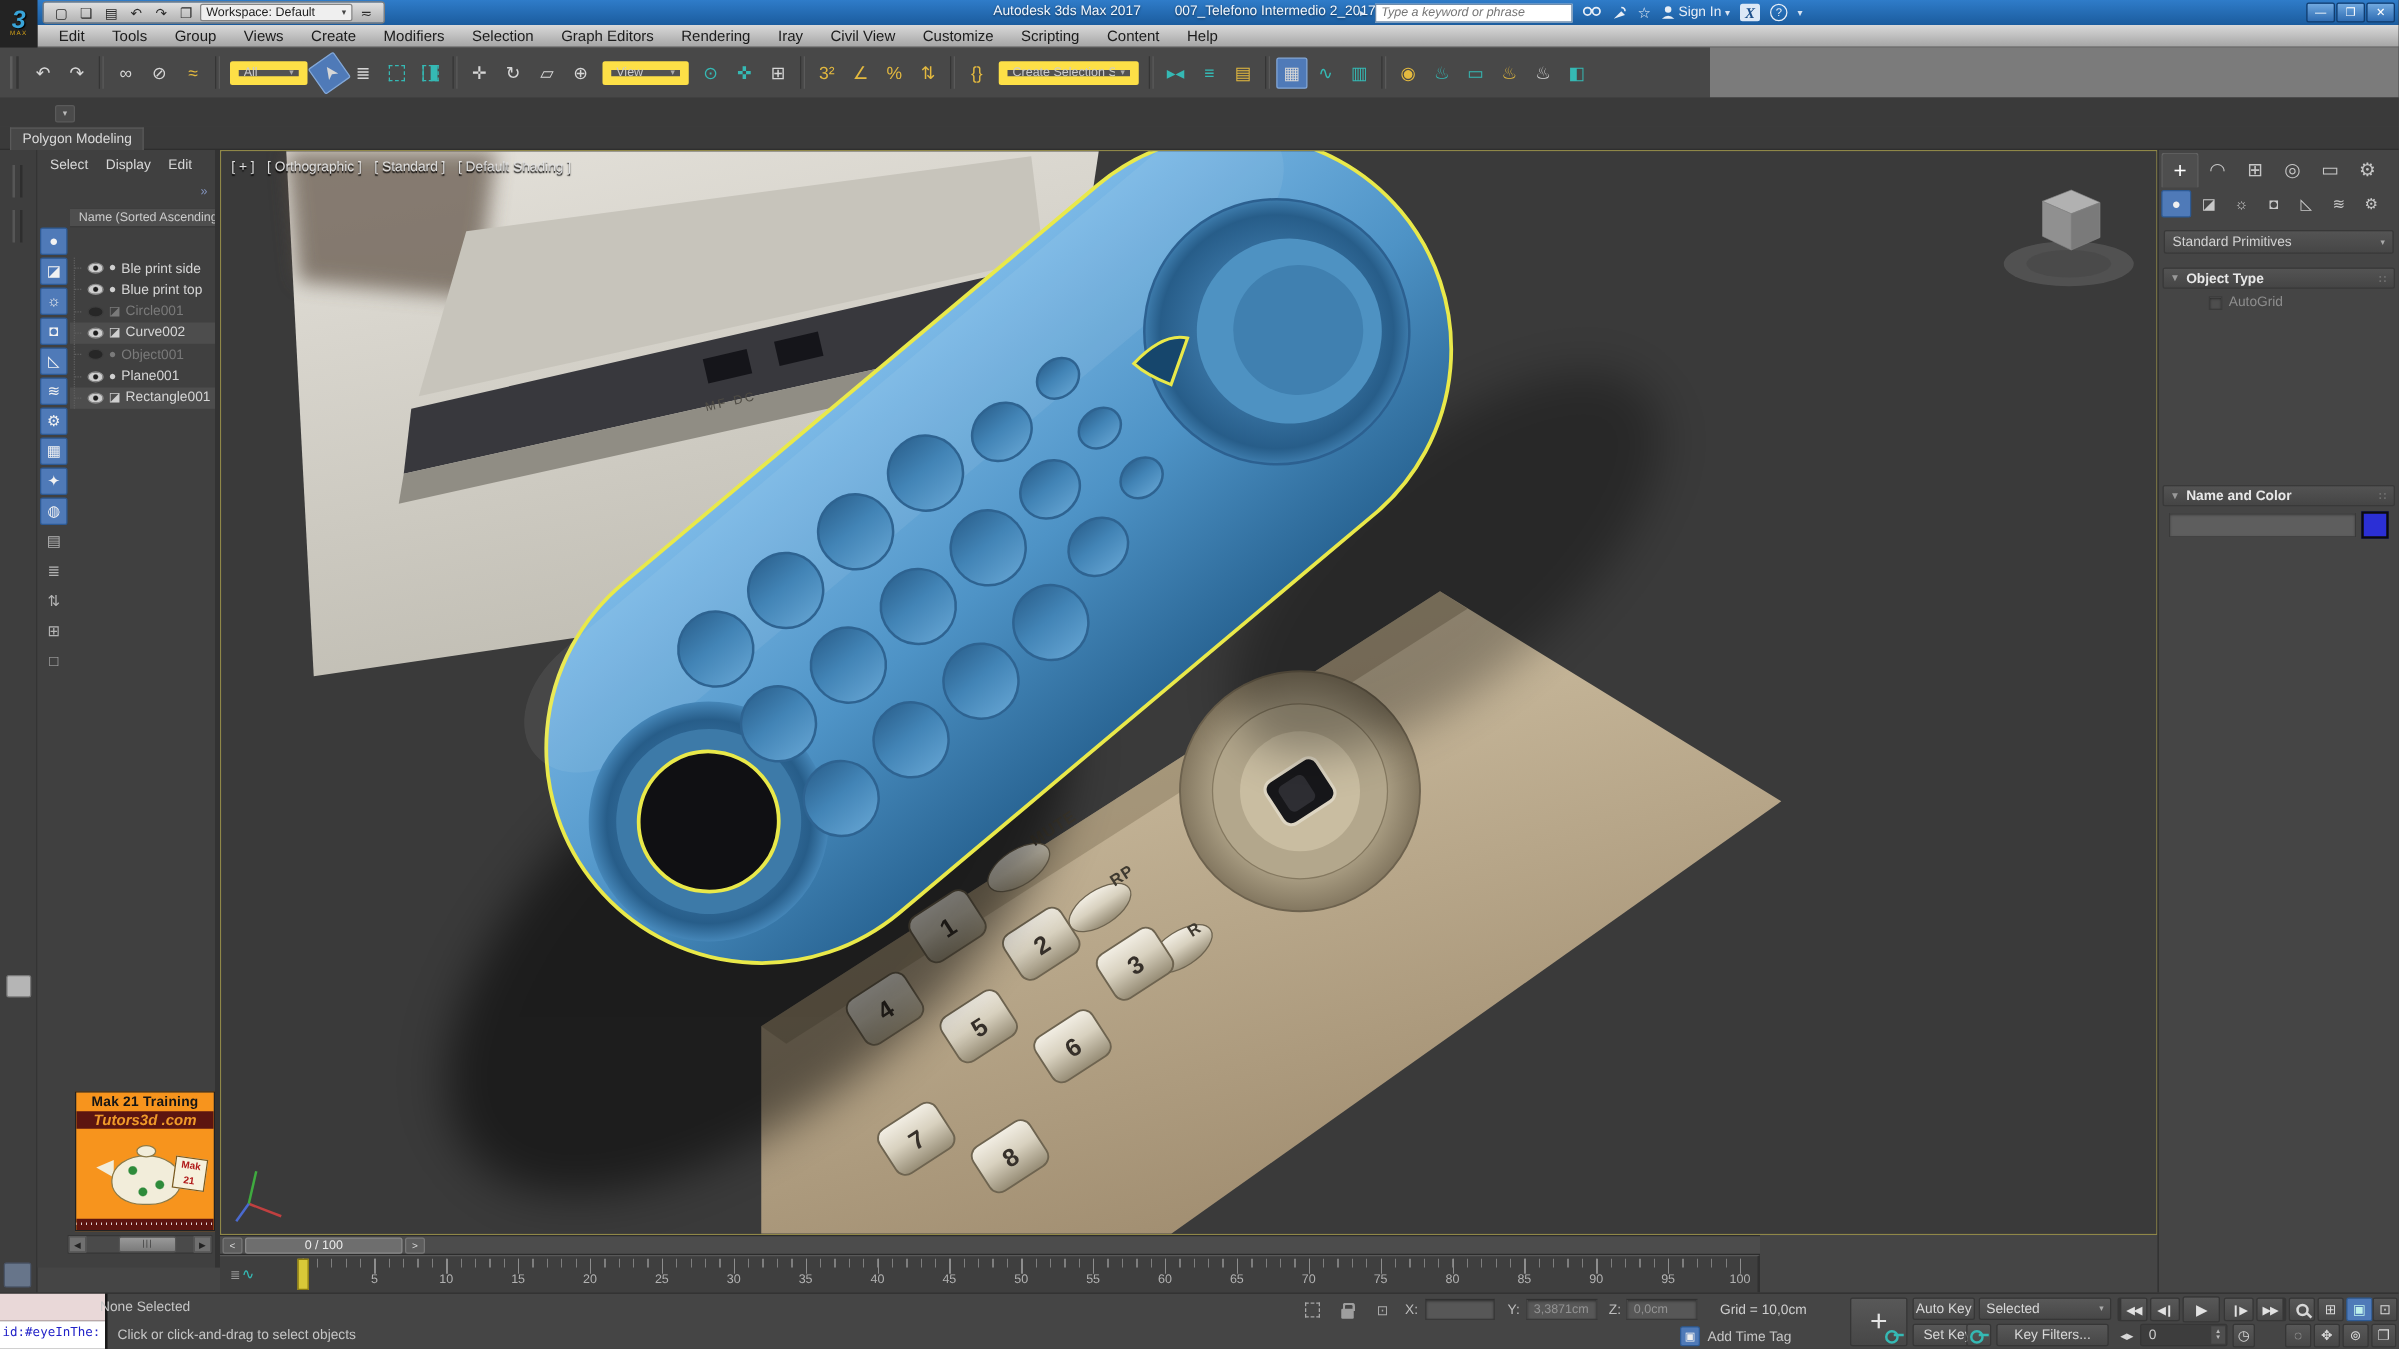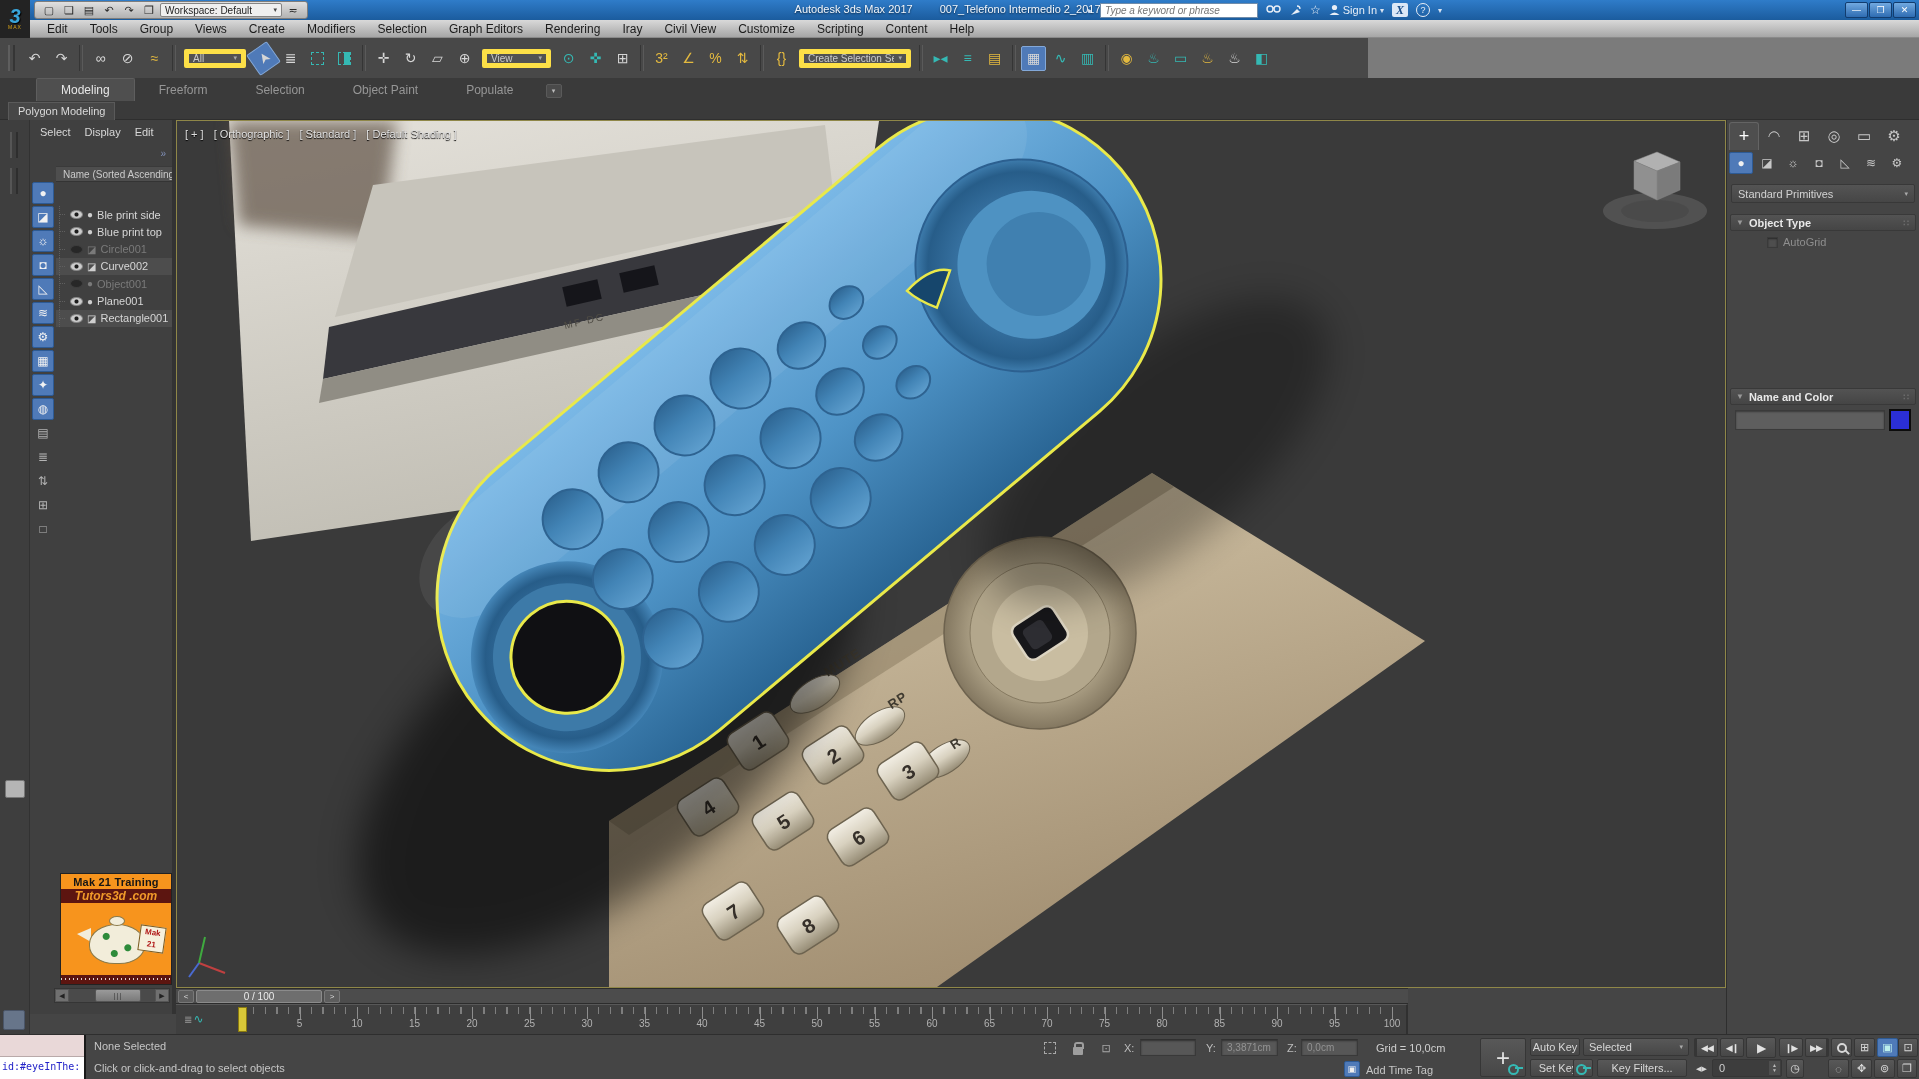--- a/index.html
+++ b/index.html
@@ -30,21 +30,21 @@
   .mitem{font-size:12px;color:#1b1b1b;padding:0 11px;line-height:18px}
 
   
   #tbar{left:0;top:38px;width:1368px;height:40px;background:#484848;display:flex;align-items:center;padding-left:8px}
   #tbar::before{content:"";width:3px;height:26px;border-left:2px solid #5e5e5e;border-right:2px solid #353535;margin-right:6px}
   #tbarfill{left:1368px;top:38px;width:551px;height:40px;background:#7b7b7b}
   .tico{display:inline-flex;align-items:center;justify-content:center;width:25px;height:25px;font-size:14px;border-radius:2px;margin:0 1px;flex:none;color:#cfcfcf}
   .cw{color:#d6d6d6}.ct{color:#35b9b4}.cy{color:#e3b93f}
   .tico.act{background:#4f7ab8;border:1px solid #83a8d8}
   .tsep{width:4px;height:26px;border-left:1px solid #353535;border-right:1px solid #5a5a5a;margin:0 4px;flex:none}
-  .tdd{display:inline-flex;align-items:center;height:19px;background:#525252;border:5px solid #fde047;border-radius:2px;margin:0 4px;padding:0 4px;font-size:10px;color:#ccc;flex:none}
+  .tdd{display:inline-flex;align-items:center;height:19px;background:#525252;border:7px solid #fde047;border-radius:2px;margin:0 4px;padding:0 4px;font-size:10px;color:#ccc;flex:none}
   .tddlab{flex:1;overflow:hidden;white-space:nowrap}
   .tddarr{font-size:7px;color:#aaa;margin-left:4px}
   .dashbox{width:13px;height:13px;border:1px dashed #35b9b4;display:block}
   .dashbox.fill{background:linear-gradient(to right,transparent 50%,#35b9b4 50%)}
 
   
   #ribbonrow{left:0;top:78px;width:1919px;height:23px;background:#3a3a3a;display:flex;align-items:flex-end;padding-left:36px}
   .rtab{font-size:12px;color:#969696;padding:3px 24px;line-height:16px}
   .rtab.ract{background:#4f4f4f;border:1px solid #5e5e5e;border-bottom:none;color:#e6e6e6;border-radius:2px 2px 0 0}
   #ribbonmore{width:16px;height:14px;margin-left:8px;margin-bottom:3px;background:#4a4a4a;border:1px solid #5a5a5a;border-radius:2px;font-size:7px;color:#bbb;display:flex;align-items:center;justify-content:center}
@@ -134,21 +134,21 @@
   #tickminor{position:absolute;left:66px;top:2px;width:1155px;height:7px;background:repeating-linear-gradient(to right,#7e7e7e 0 1px,transparent 1px 11.5px)}
   #tickmajor{position:absolute;left:66px;top:2px;width:1155px;height:12px;background:repeating-linear-gradient(to right,#8d8d8d 0 1px,transparent 1px 57.5px)}
   .tick{position:absolute;top:13px;transform:translateX(-50%);font-size:10px;color:#b2b2b2}
   #tmarker{position:absolute;left:62px;top:2px;width:9px;height:25px;background:#d8c838;border:1px solid #8a7a10}
 
   
   #statusbar{left:0;top:1034px;width:1919px;height:45px;background:#454545;border-top:1px solid #2e2e2e}
   #listener{position:absolute;left:0;top:0;width:86px;height:45px;border-right:2px solid #191919}
   #lis1{height:22px;background:#e9d8d8;border-bottom:1px solid #b9a9a9}
   #lis2{height:36px;background:#fff;font-family:"DejaVu Sans Mono",monospace;font-size:10px;color:#2222c8;padding:4px 2px 0 2px;white-space:nowrap}
-  #statusmsg{position:absolute;left:94px;top:5px;font-size:11px;color:#c6c6c6}
+  #statusmsg{position:absolute;left:80px;top:5px;font-size:11px;color:#c6c6c6}
   #promptmsg{position:absolute;left:94px;top:27px;font-size:11px;color:#c6c6c6}
   .slabel{position:absolute;top:7px;font-size:11px;color:#bdbdbd}
   .sfield{position:absolute;top:4px;height:17px;background:#575757;border:1px solid #393939;border-top-color:#303030;box-shadow:inset 0 1px 2px rgba(0,0,0,.45);font-size:10px;color:#939393;display:flex;align-items:center;padding:0 5px}
   .sico{position:absolute;top:5px;width:16px;height:16px;display:flex;align-items:center;justify-content:center;color:#a8a8a8;font-size:11px}
   .ilock{width:10px;height:8px;background:#9e9e9e;border-radius:1px;position:relative;margin-top:5px}
   .ilock::before{content:"";position:absolute;left:1px;top:-5px;width:6px;height:5px;border:2px solid #9e9e9e;border-bottom:none;border-radius:3px 3px 0 0}
   .isodash{width:12px;height:12px;border:1px dashed #a8a8a8}
   #cubebtn{position:absolute;left:1344px;top:26px;width:16px;height:16px;background:#4f7ab8;border:1px solid #2d5a94;border-radius:2px;color:#eee;font-size:9px;display:flex;align-items:center;justify-content:center}
   #timetag{position:absolute;left:1366px;top:29px;font-size:11px;color:#c6c6c6}
   .bbtn{position:absolute;background:linear-gradient(#585858,#474747);border:1px solid #363636;border-radius:2px;color:#d8d8d8;font-size:11px;display:flex;align-items:center;justify-content:center}
@@ -298,27 +298,20 @@
     <span class="tico cy">◉</span>
     <span class="tico ct">♨</span>
     <span class="tico ct">▭</span>
     <span class="tico cy">♨</span>
     <span class="tico cw">♨</span>
     <span class="tico ct">◧</span>
   </div>
 <div class="abs" id="tbarfill"></div>
 
 <div class="abs" id="ribbonrow">
-  <span id="ribbontabs" style="display:flex;align-items:flex-end">
-      <span class="rtab ract">Modeling</span>
-      <span class="rtab">Freeform</span>
-      <span class="rtab">Selection</span>
-      <span class="rtab">Object Paint</span>
-      <span class="rtab">Populate</span>
-    </span>
   <span id="ribbonmore">▾</span>
 </div>
 <div class="abs" id="polyrow">
   <span id="polychip">Polygon Modeling</span>
 </div>
 
 <div class="abs" id="leftstrip">
   <span class="grip" style="top:12px"></span>
   <span class="grip" style="top:48px"></span>
   <span id="collapsebtn"></span>

